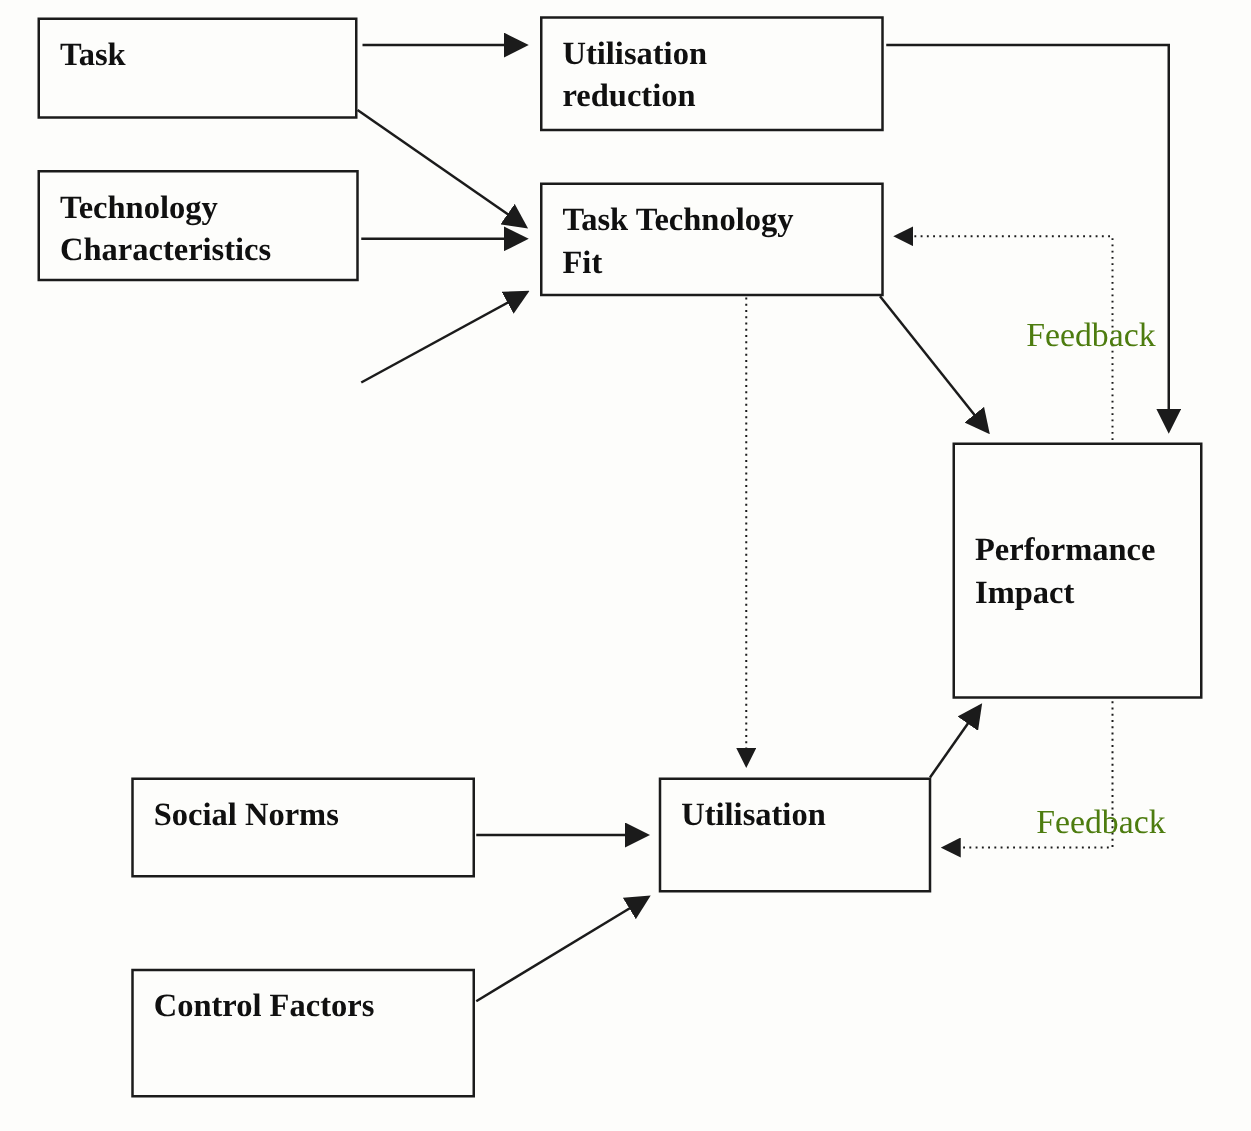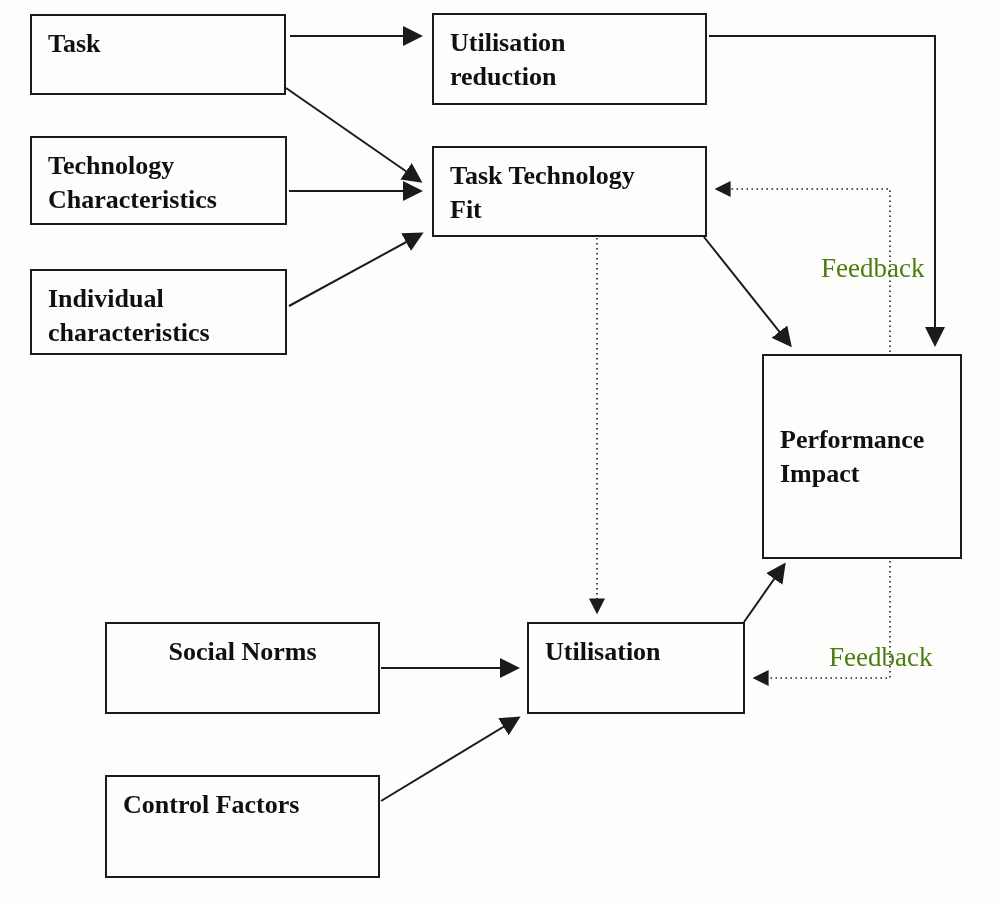--- a/index.html
+++ b/index.html
@@ -65,33 +65,31 @@
     <line x1="597" y1="238" x2="597" y2="612" stroke="#1b1b1b" stroke-width="1.6" stroke-dasharray="1.5 3.5" marker-end="url(#arrow)"></line>
     <path d="M 890 352 L 890 189 L 717 189" fill="none" stroke="#1b1b1b" stroke-width="1.6" stroke-dasharray="1.5 3.5" marker-end="url(#arrow)"></path>
     <path d="M 890 561 L 890 678 L 755 678" fill="none" stroke="#1b1b1b" stroke-width="1.6" stroke-dasharray="1.5 3.5" marker-end="url(#arrow)"></path>
   </svg>
 
   <div class="node" style="left:30px; top:14px; width:256px; height:81px;">Task</div>
 
   <div class="node" style="left:30px; top:136px; width:257px; height:89px;">Technology
 Characteristics</div>
 
-  <div class="node" style="left:30px; top:269px; width:257px; height:86px;">Individual
-characteristics</div>
 
   <div class="node" style="left:432px; top:13px; width:275px; height:92px;">Utilisation
 reduction</div>
 
   <div class="node" style="left:432px; top:146px; width:275px; height:91px;">Task Technology
 Fit</div>
 
   <div class="node v-center" style="left:762px; top:354px; width:200px; height:205px;">Performance
 Impact</div>
 
-  <div class="node" style="left:105px; top:622px; width:275px; height:92px;text-align:center;">Social Norms</div>
+  <div class="node" style="left:105px; top:622px; width:275px; height:80px;">Social Norms</div>
 
   <div class="node" style="left:105px; top:775px; width:275px; height:103px;">Control Factors</div>
 
   <div class="node" style="left:527px; top:622px; width:218px; height:92px;">Utilisation</div>
 
   <div class="float-label" style="left:821px; top:253px;">Feedback</div>
 
   <div class="float-label" style="left:829px; top:642px;">Feedback</div>
 
 </div>

